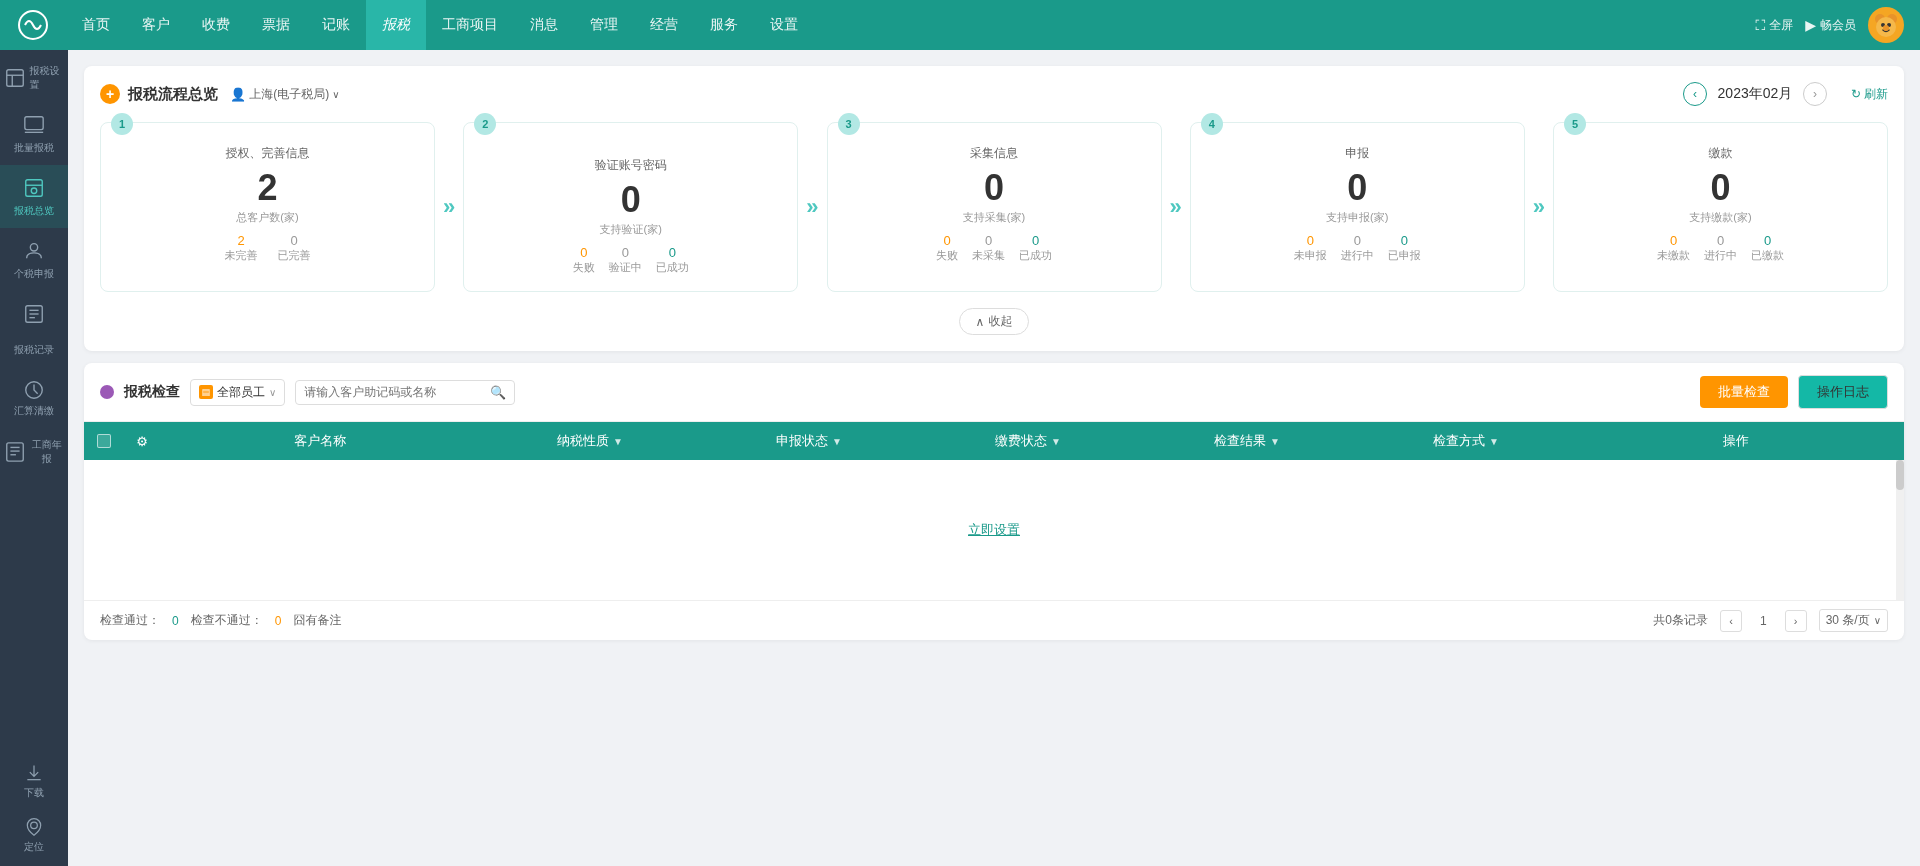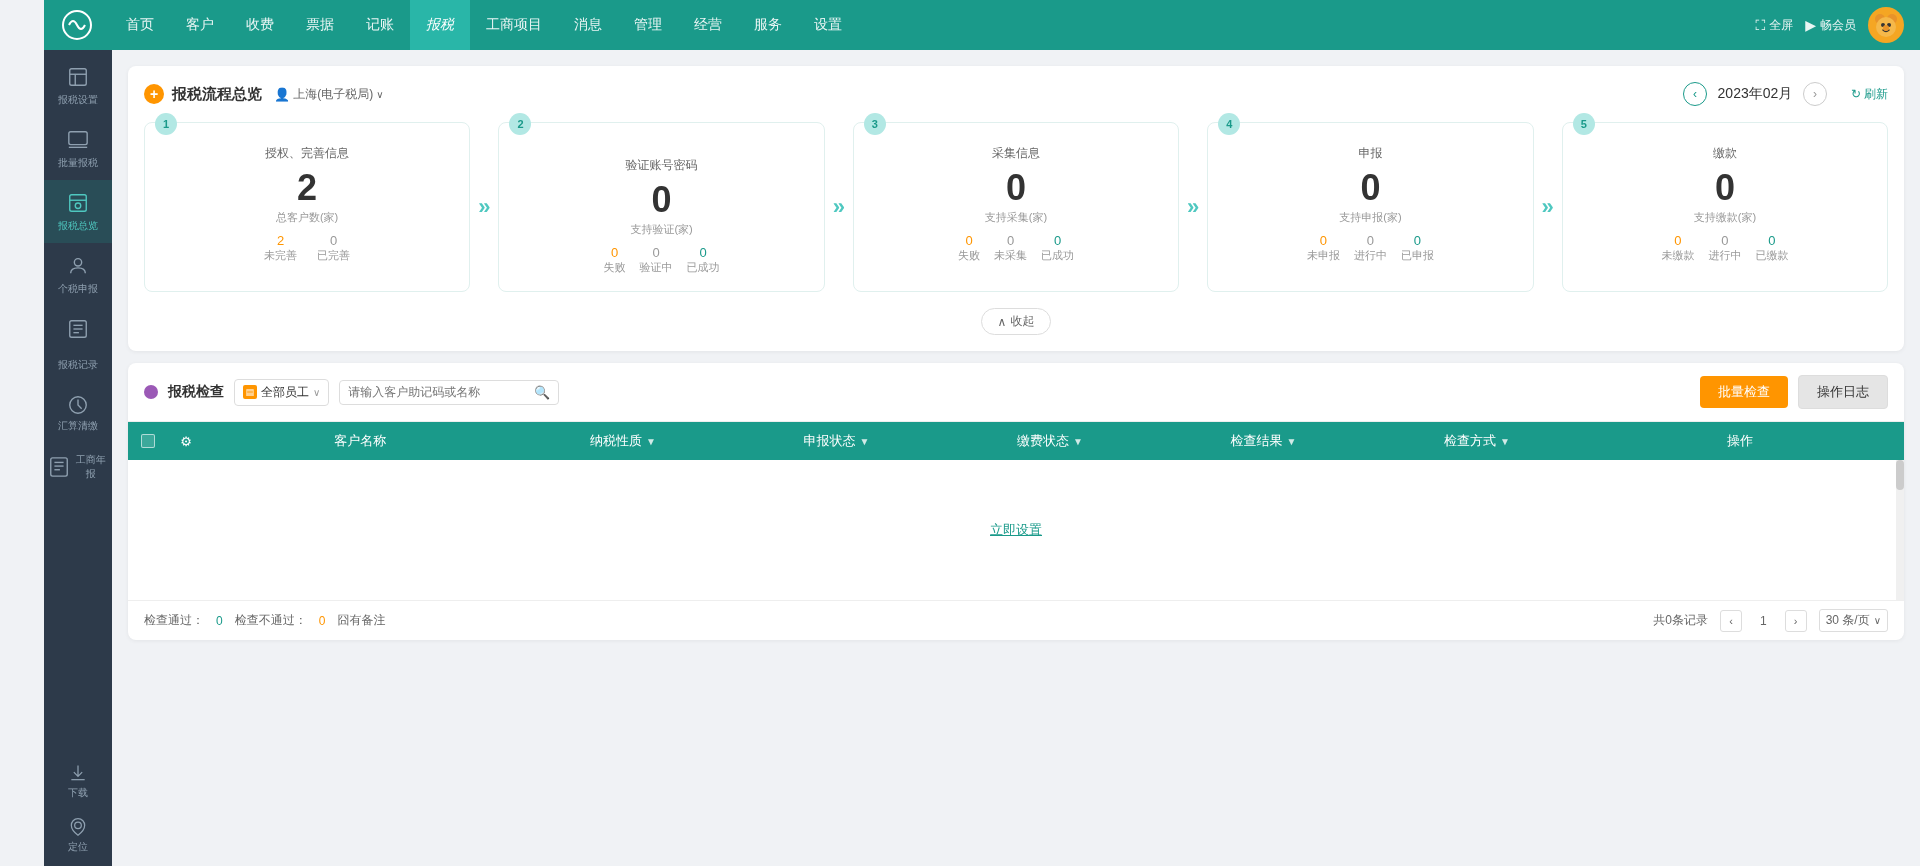--- a/index.html
+++ b/index.html
@@ -1,21 +1,21 @@
 <!DOCTYPE html>
 <html><head>
   <meta charset="utf-8">
   <style>
     * { box-sizing: border-box; margin: 0; padding: 0; }
     body { font-family: 'Microsoft YaHei', Arial, sans-serif; font-size: 13px; background: #f0f2f5; color: #333; display: flex; flex-direction: column; height: 866px; overflow: hidden; }
   </style>
 </head>
 <body>
 
-<div style="display:flex; flex-direction:column; height:866px; overflow:hidden;padding-left:44px;">
+<div style="display:flex; flex-direction:column; height:866px; overflow:hidden;">
   <div style="display:flex; align-items:center; background:#1a9a8a; height:50px; flex-shrink:0;">
     <div style="width:66px; height:50px; background:#1a9a8a; display:flex; align-items:center; justify-content:center; flex-shrink:0;">
       <svg width="32" height="32" viewBox="0 0 32 32">
         <circle cx="16" cy="16" r="14" fill="none" stroke="#fff" stroke-width="2"></circle>
         <path d="M8 16 Q12 8 16 16 Q20 24 24 16" stroke="#fff" stroke-width="2" fill="none"></path>
       </svg>
     </div>
     <nav style="display:flex; align-items:center; flex:1; height:100%;">
       <div style="padding:0 16px; height:100%; display:flex; align-items:center; color:#fff; font-size:14px; cursor:pointer; opacity:0.9;">首页</div>
       <div style="padding:0 16px; height:100%; display:flex; align-items:center; color:#fff; font-size:14px; cursor:pointer; opacity:0.9;">客户</div>
@@ -51,21 +51,21 @@
           <path d="M15 23 Q18 26 21 23" stroke="#333" stroke-width="1.5" fill="none" stroke-linecap="round"></path>
           <circle cx="18" cy="21" r="3" fill="#e8932a"></circle>
         </svg>
       </div>
     </div>
   </div>
 
   <div style="display:flex; flex:1; overflow:hidden;">
 
     <div style="width:68px; background:#2d3a4a; display:flex; flex-direction:column; align-items:center; padding:4px 0; flex-shrink:0;">
-      <div style="display:flex; flex-direction:column; align-items:center; padding:10px 4px; cursor:pointer; color:#8fa0b0; font-size:10px; gap:3px; width:100%; text-align:left;">
+      <div style="display:flex; flex-direction:row; align-items:center; padding:10px 4px; cursor:pointer; color:#8fa0b0; font-size:10px; gap:3px; width:100%; text-align:left;">
         <div style="width:26px; height:26px; display:flex; align-items:center; justify-content:center; color:#8fa0b0; font-size:18px;">
           <svg width="22" height="22" viewBox="0 0 24 24" fill="none" stroke="currentColor" stroke-width="1.5">
               <rect x="3" y="3" width="18" height="18" rx="2"></rect>
               <line x1="3" y1="9" x2="21" y2="9"></line>
               <line x1="9" y1="21" x2="9" y2="9"></line>
             </svg>
         </div>
         <span>报税设置</span>
       </div>
       <div style="display:flex; flex-direction:column; align-items:center; padding:10px 4px; cursor:pointer; color:#8fa0b0; font-size:10px; gap:3px; width:100%; text-align:center;">
@@ -298,21 +298,21 @@
             <div style="width:14px; height:14px; background:#ff9500; border-radius:2px; display:flex; align-items:center; justify-content:center; color:#fff; font-size:9px;">▤</div>
             <span>全部员工</span>
             <span style="font-size:10px; color:#999;">∨</span>
           </div>
           <div style="display:flex; align-items:center; border:1px solid #ddd; border-radius:4px; padding:4px 8px; font-size:12px; flex: 0 0 220px; background:#fff;">
             <input style="border: none; outline: none; font-size: 12px; flex: 1 1 0%; width: 100%; background: transparent;" type="text" placeholder="请输入客户助记码或名称">
             <span style="color:#999; font-size:13px;">🔍</span>
           </div>
           <div style="flex:1;"></div>
           <button style="background:#ff9500; color:#fff; border:none; padding:7px 18px; border-radius:4px; cursor:pointer; font-size:13px;">批量检查</button>
-          <button style="background:#e5e5e5; color:#333; border:1px solid #ddd; padding:7px 18px; border-radius:4px; cursor:pointer; font-size:13px;">操作日志</button>
+          <button style="background:#14b8a6; color:#333; border:1px solid #ddd; padding:7px 18px; border-radius:4px; cursor:pointer; font-size:13px;">操作日志</button>
         </div>
 
         <div style="display:flex; background:#1a9a8a; color:#fff; font-size:13px;">
           <div style="width:40px; display:flex; align-items:center; justify-content:center; padding:10px; flex-shrink:0;">
             <div style="width:14px; height:14px; border:1px solid rgba(255,255,255,0.6); border-radius:2px; background:rgba(255,255,255,0.15); cursor:pointer;"></div>
           </div>
           <div style="width:36px; display:flex; align-items:center; justify-content:center; padding:10px; flex-shrink:0; cursor:pointer;">⚙</div>
           <div style="flex:1.5; padding:10px 8px; display:flex; align-items:center; justify-content:center;">
             <span>客户名称</span>
           </div>

